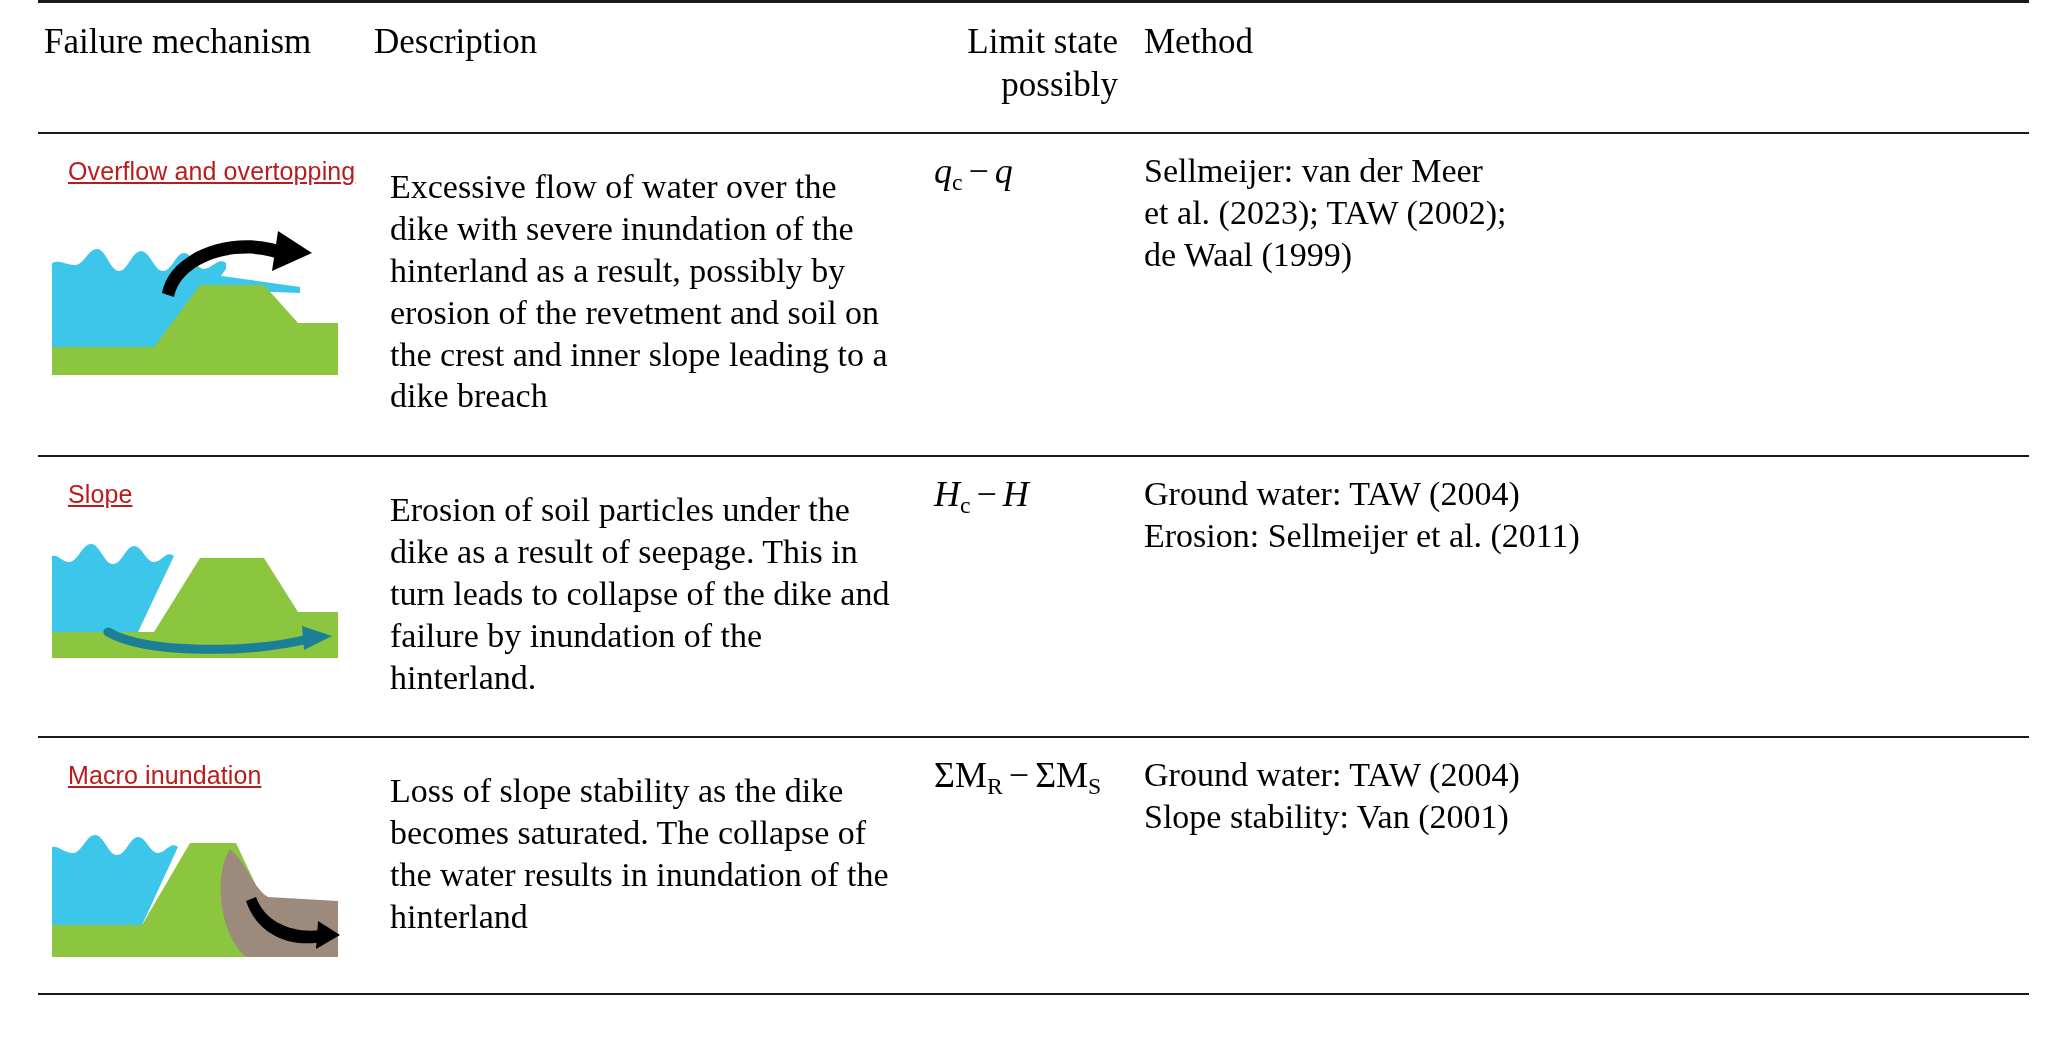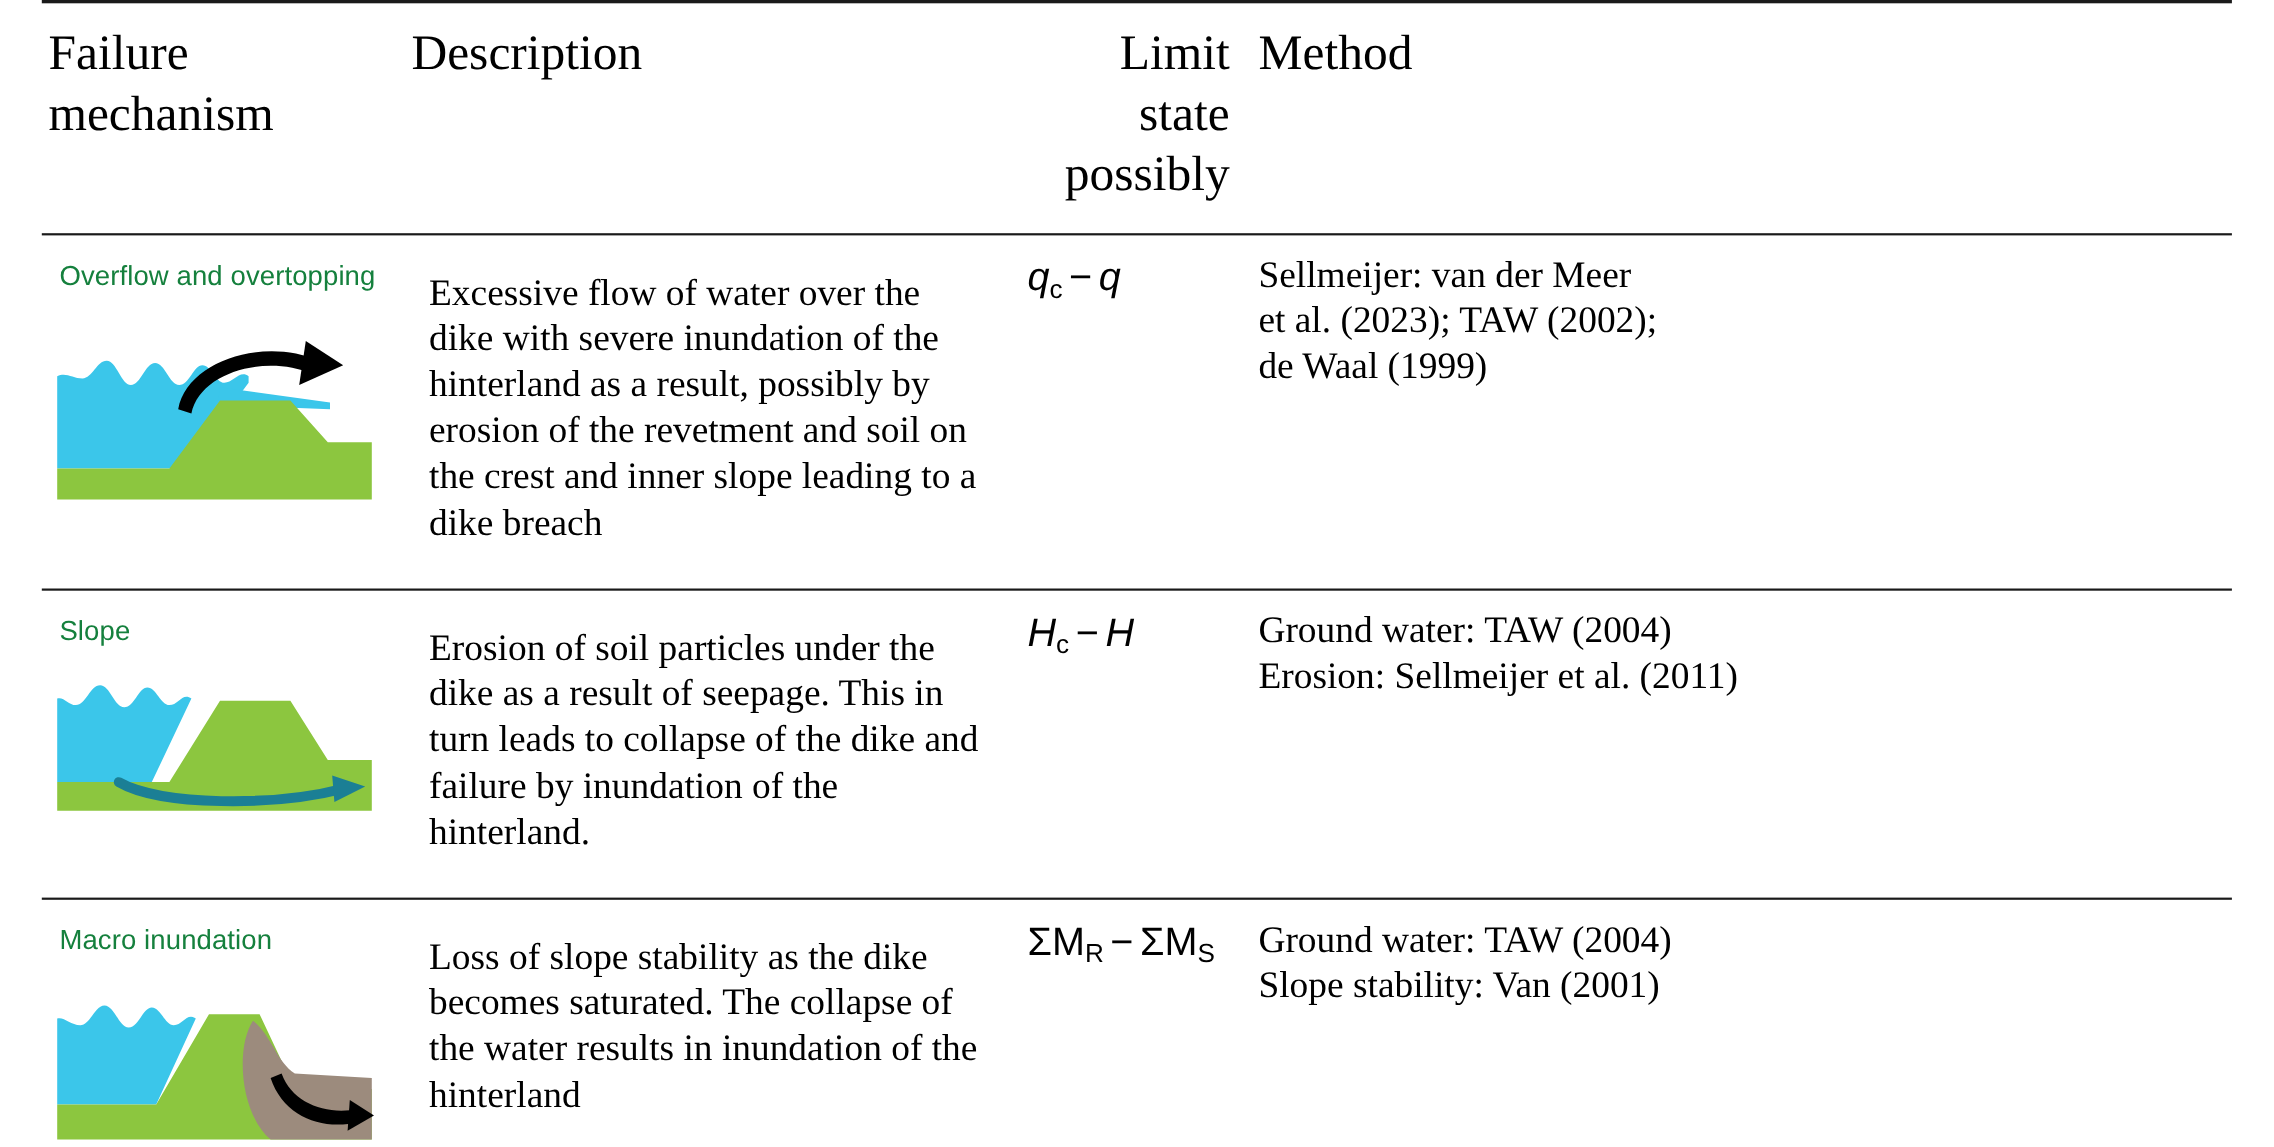--- a/index.html
+++ b/index.html
@@ -42,60 +42,61 @@
   }
   col.c-mech { width: 330px; }
   col.c-desc { width: 560px; }
   col.c-lsf  { width: 210px; }
   col.c-meth { width: 891px; }
 
   th.head {
     text-align: left;
     vertical-align: top;
     font-weight: normal;
-    font-size: 45px;
+    font-size: 35px;
     line-height: 1.22;
     padding: 18px 20px 26px 6px;
   }
   th.head .hl { display: block; text-align: right; }
 
   td.cell {
     vertical-align: top;
     padding: 16px 20px 22px 6px;
     font-size: 34px;
     line-height: 1.23;
   }
   td.cell.mech { padding-left: 6px; padding-right: 10px; }
   td.desc p { margin: 16px; }
   td.meth p { margin: 0; }
 
   
   .lsf {
-    font-family: Liberation Sans, sans-serif;
+    font-family: Liberation Serif, serif;
     font-size: 36px;
     white-space: nowrap;
     line-height: 1.2;
   }
   .lsf .it { font-style: italic; }
   .lsf .up { font-style: normal; }
   .lsf .sub {
     font-size: 0.66em;
     vertical-align: -0.28em;
     font-style: normal;
   }
   .lsf .op { padding: 0 6px; }
 
   
   .mech-label {
     font-family: "Liberation Sans", sans-serif;
     font-size: 25px;
     letter-spacing: 0.1px;
-    color: #15803d;
-    margin: 6px 0 10px 10px;
+    color: #b91c1c;
+    margin: 6px 0 10px 24px;
     white-space: nowrap;
+    text-decoration: underline;
   }
   .fig {
     display: block;
     width: 290px;
     height: auto;
   }
   .fig-wrap { margin-left: 6px; }
 </style>
 </head>
 <body>

